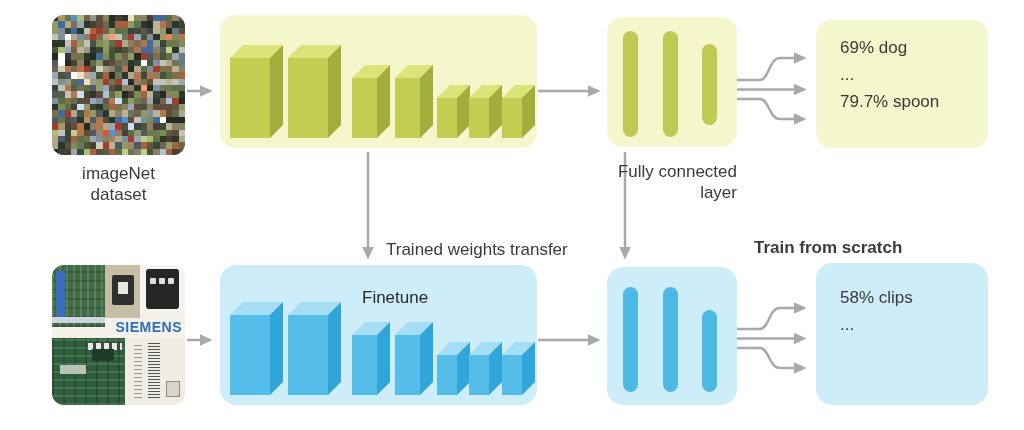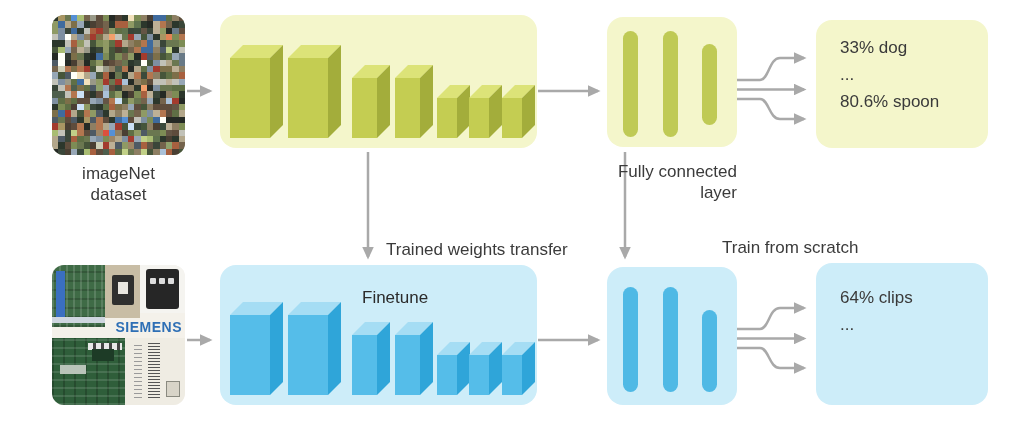--- a/index.html
+++ b/index.html
@@ -605,27 +605,27 @@
 
   <div class="box ybox" style="left:607px;top:17px;width:130px;height:130px;">
     <span class="pill o" style="left:16px;top:14px;height:106px;"></span>
     <span class="pill o" style="left:56px;top:14px;height:106px;"></span>
     <span class="pill o" style="left:95px;top:27px;height:81px;"></span>
   </div>
   <div class="lbl right" style="left:600px;top:161px;width:137px;">Fully connected
 layer</div>
 
   <div class="box ybox outbox" style="left:816px;top:20px;width:172px;height:128px;padding-top:14px;">
-    <div class="ln">33% dog</div>
+    <div class="ln">69% dog</div>
     <div class="ln">...</div>
-    <div class="ln">80.6% spoon</div>
+    <div class="ln">79.7% spoon</div>
   </div>
 
   <div class="lbl" style="left:386px;top:239px;">Trained weights transfer</div>
-  <div class="lbl" style="left:722px;top:237px;">Train from scratch</div>
+  <div class="lbl" style="left:754px;top:237px;font-weight:bold;">Train from scratch</div>
 
   <div class="dimg siemens" style="left:52px;top:265px;">
     <div class="s-part s-tl"></div>
     <div class="s-part s-tl-strip"></div>
     <div class="s-part s-tl-band"></div>
     <div class="s-part s-tm"></div>
     <div class="s-part s-tm-chip"></div>
     <div class="s-part s-tm-hole"></div>
     <div class="s-part s-tr"></div>
     <div class="s-part s-tr-body">
@@ -683,17 +683,17 @@
   </div>
   <div class="lbl" style="left:362px;top:287px;color:#2b2b2b;">Finetune</div>
 
   <div class="box bbox" style="left:607px;top:267px;width:130px;height:138px;">
     <span class="pill b" style="left:16px;top:20px;height:105px;"></span>
     <span class="pill b" style="left:56px;top:20px;height:105px;"></span>
     <span class="pill b" style="left:95px;top:43px;height:82px;"></span>
   </div>
 
   <div class="box bbox outbox" style="left:816px;top:263px;width:172px;height:142px;padding-top:21px;">
-    <div class="ln">64% clips</div>
+    <div class="ln">58% clips</div>
     <div class="ln">...</div>
   </div>
 
 </div>
 
 </body></html>

